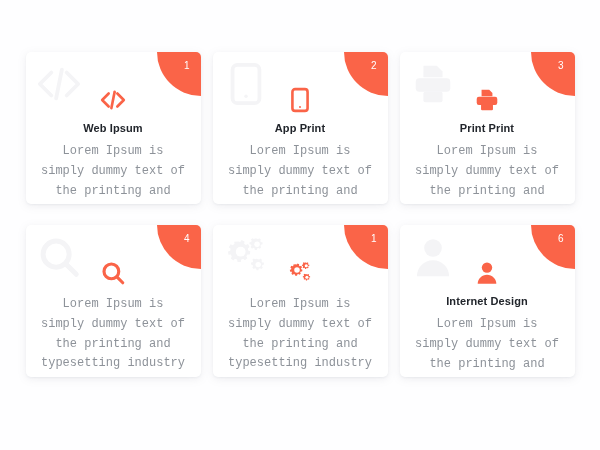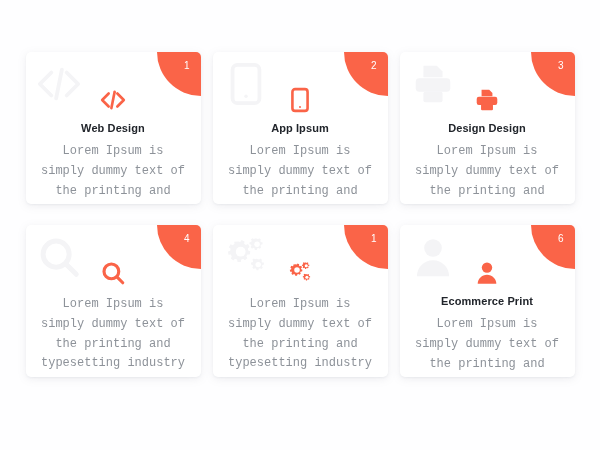--- a/index.html
+++ b/index.html
@@ -112,21 +112,21 @@
         <span class="card-badge-number">1</span>
       </div>
       <div class="card-body">
         <div class="card-icon">
           <svg viewBox="0 0 24 24" fill="none" stroke="currentColor" stroke-width="2.4" stroke-linecap="round" stroke-linejoin="round">
             <polyline points="8,6 2,12 8,18"></polyline>
             <polyline points="16,6 22,12 16,18"></polyline>
             <line x1="13.5" y1="4.5" x2="10.5" y2="19.5"></line>
           </svg>
         </div>
-        <div class="card-title">Web Design</div>
+        <div class="card-title">Web Ipsum</div>
         <div class="card-text">Lorem Ipsum is simply dummy text of the printing and typesetting industry</div>
       </div>
     </div>
 
     <div class="service-card">
       <div class="card-watermark">
         <svg viewBox="0 0 24 24" fill="none" stroke="currentColor" stroke-width="2" stroke-linejoin="round">
           <rect x="5" y="2" width="14" height="20" rx="2.5"></rect>
           <circle cx="12" cy="18.4" r="0.9" fill="currentColor" stroke="none"></circle>
         </svg>
@@ -134,21 +134,21 @@
       <div class="card-badge">
         <span class="card-badge-number">2</span>
       </div>
       <div class="card-body">
         <div class="card-icon">
           <svg viewBox="0 0 24 24" fill="none" stroke="currentColor" stroke-width="2.4" stroke-linejoin="round">
             <rect x="5" y="2" width="14" height="20" rx="2.5"></rect>
             <circle cx="12" cy="18.4" r="0.9" fill="currentColor" stroke="none"></circle>
           </svg>
         </div>
-        <div class="card-title">App Ipsum</div>
+        <div class="card-title">App Print</div>
         <div class="card-text">Lorem Ipsum is simply dummy text of the printing and typesetting industry</div>
       </div>
     </div>
 
     <div class="service-card">
       <div class="card-watermark">
         <svg viewBox="0 0 24 24" fill="currentColor">
           <path d="M7 2.5h7l3 3v3H7z"></path>
           <rect x="3" y="9" width="18" height="7" rx="1.8"></rect>
           <rect x="7" y="16" width="10" height="5.5" rx="1"></rect>
@@ -158,21 +158,21 @@
         <span class="card-badge-number">3</span>
       </div>
       <div class="card-body">
         <div class="card-icon">
           <svg viewBox="0 0 24 24" fill="currentColor">
             <path d="M7 2.5h7l3 3v3H7z"></path>
             <rect x="2.5" y="9" width="19" height="7.5" rx="2"></rect>
             <rect x="6.5" y="16" width="11" height="5.5" rx="1"></rect>
           </svg>
         </div>
-        <div class="card-title">Design Design</div>
+        <div class="card-title">Print Print</div>
         <div class="card-text">Lorem Ipsum is simply dummy text of the printing and typesetting industry</div>
       </div>
     </div>
 
     <div class="service-card">
       <div class="card-watermark">
         <svg viewBox="0 0 24 24" fill="none" stroke="currentColor" stroke-width="2.6" stroke-linecap="round">
           <circle cx="10.5" cy="10.5" r="6.8"></circle>
           <line x1="15.6" y1="15.6" x2="21" y2="21"></line>
         </svg>
@@ -230,19 +230,19 @@
       <div class="card-badge">
         <span class="card-badge-number">6</span>
       </div>
       <div class="card-body">
         <div class="card-icon">
           <svg viewBox="0 0 24 24" fill="currentColor">
             <circle cx="12" cy="7" r="4.8"></circle>
             <path d="M3.4 22c0-4.7 3.9-8.5 8.6-8.5s8.6 3.8 8.6 8.5z"></path>
           </svg>
         </div>
-        <div class="card-title">Ecommerce Print</div>
+        <div class="card-title">Internet Design</div>
         <div class="card-text">Lorem Ipsum is simply dummy text of the printing and typesetting industry</div>
       </div>
     </div>
 
   </div>
 </div>
 
 </body></html>

